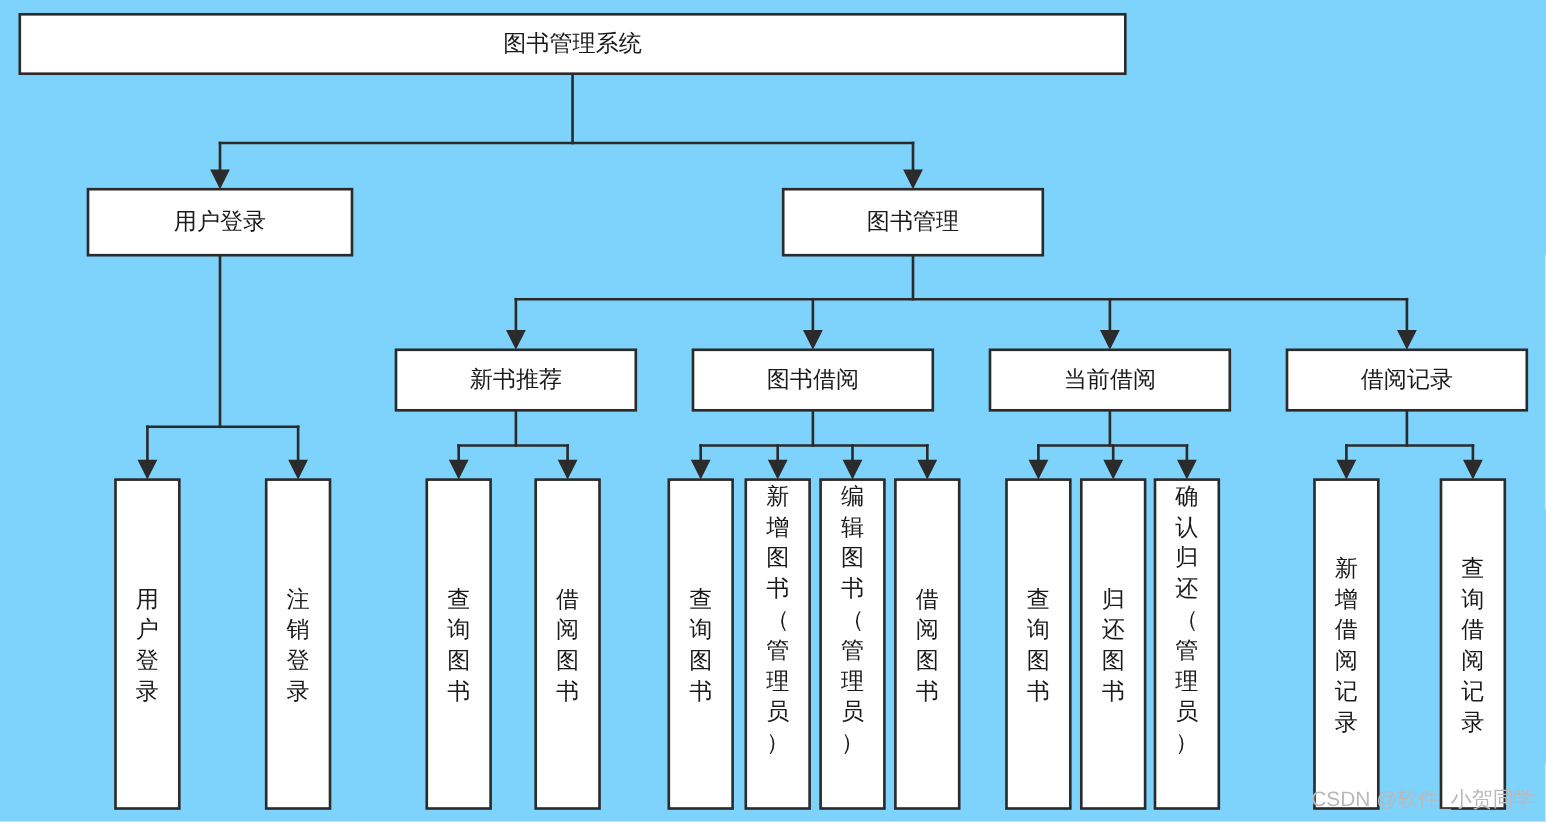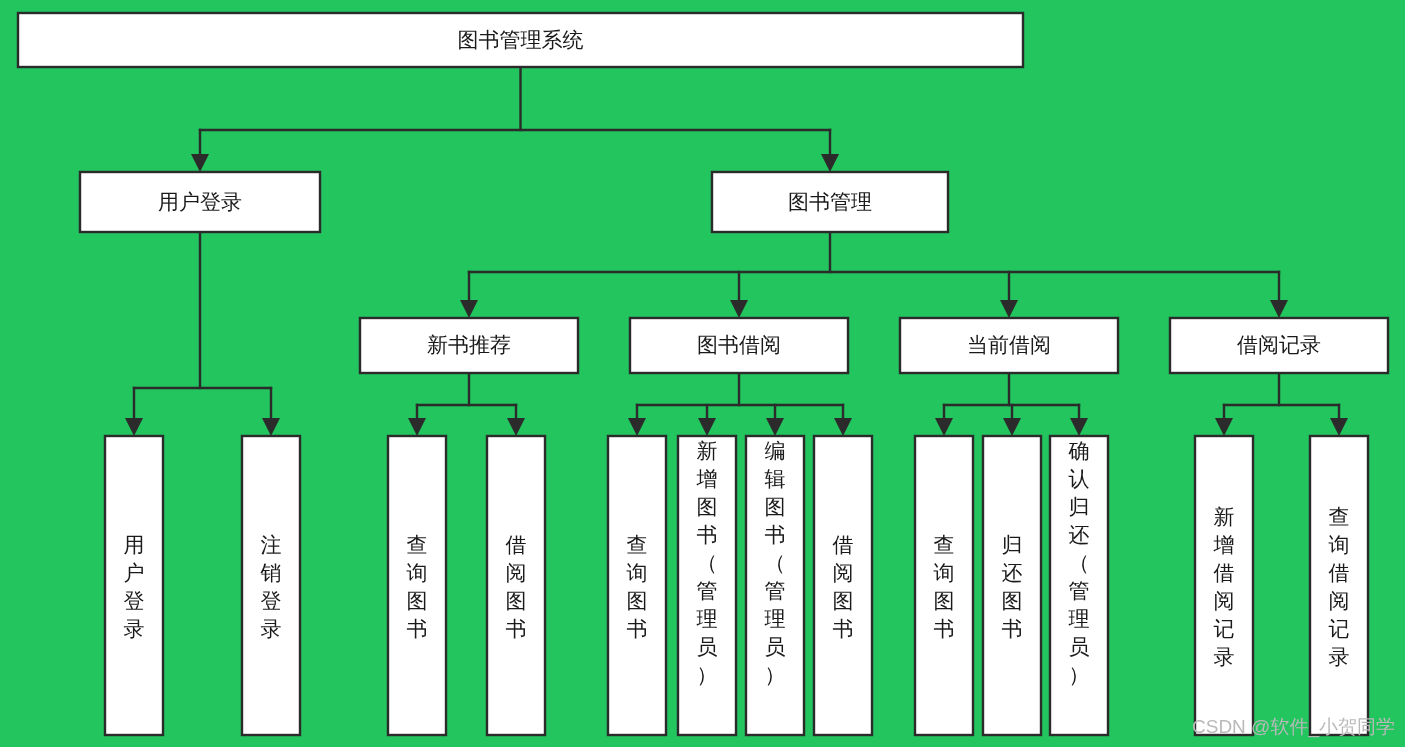--- a/index.html
+++ b/index.html
@@ -11,21 +11,21 @@
   body {
     width: 1405px;
     height: 747px;
     font-family: "Liberation Sans", "DejaVu Sans", sans-serif;
     overflow: hidden;
   }
   #diagram-root {
     position: relative;
     width: 1405px;
     height: 747px;
-    background: #22c55e;
+    background: #7dd3fc;
   }
   svg.diagram-svg {
     position: absolute;
     top: 0;
     left: 0;
     width: 1405px;
     height: 747px;
     display: block;
   }
   .node-box {

